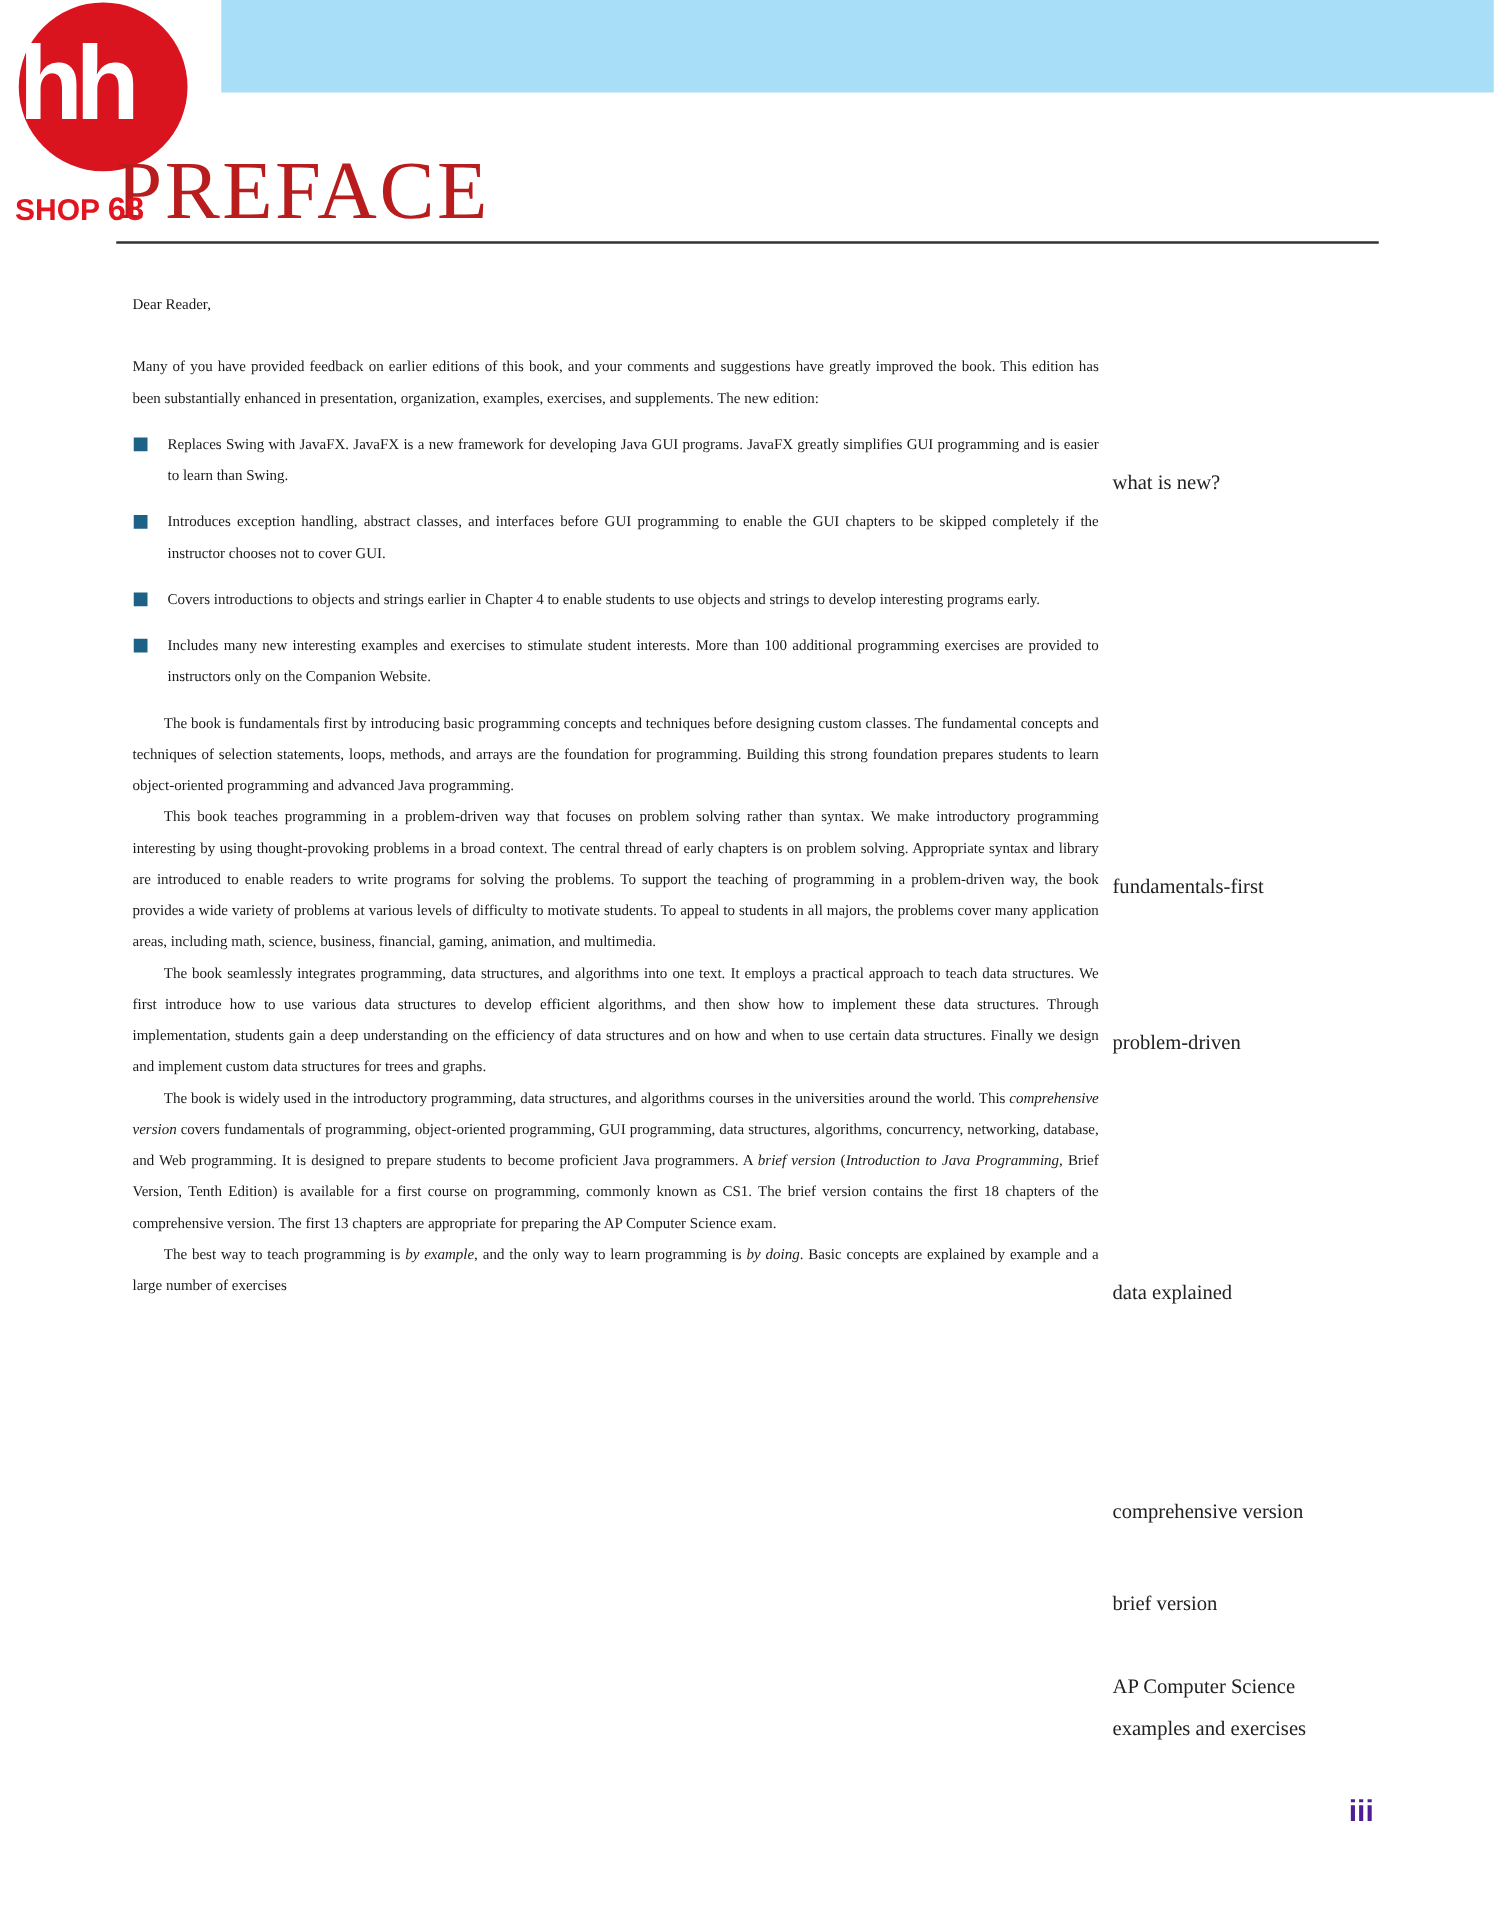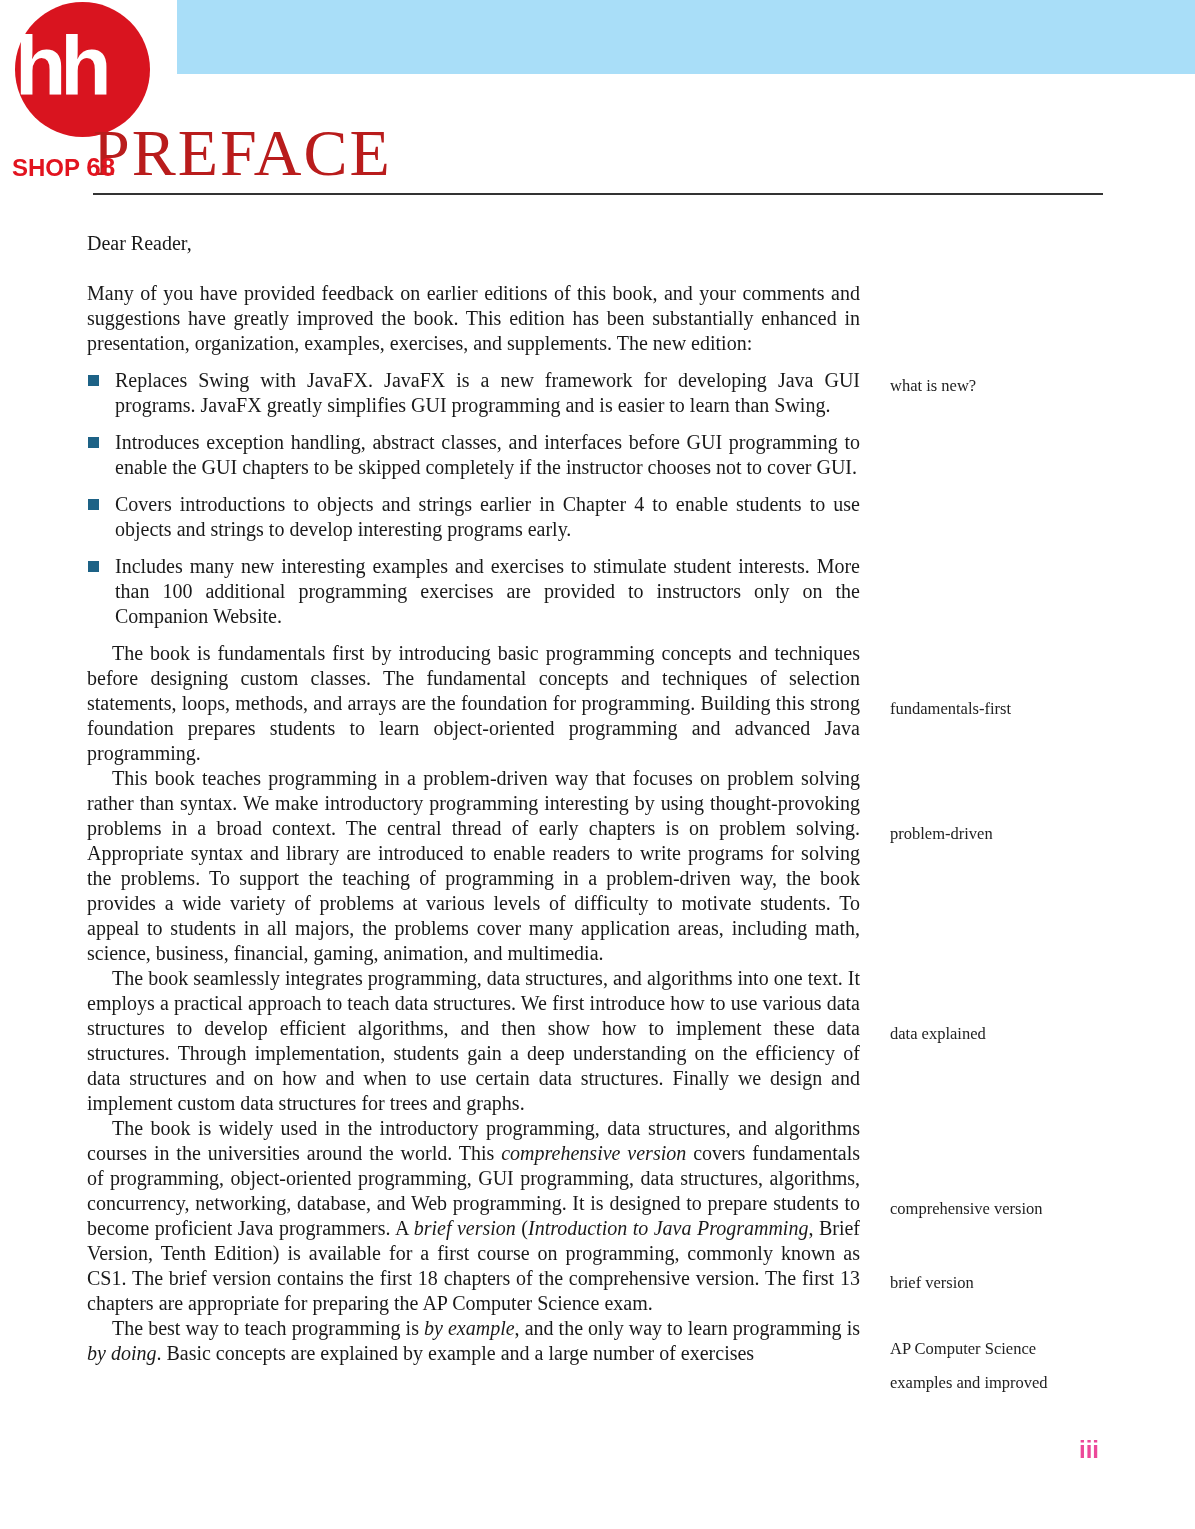--- a/index.html
+++ b/index.html
@@ -9,31 +9,31 @@
   .logo-circle { position:absolute; left:15px; top:2px; width:135px; height:135px; border-radius:50%;
                  background:#d9141f; display:flex; align-items:center; }
   .logo-hh { color:#fff; font-family:"Liberation Sans","DejaVu Sans",sans-serif; font-weight:bold;
              font-size:84px; letter-spacing:-6px; line-height:1; margin-top:-8px; }
   .logo-shop { position:absolute; left:12px; top:152px; color:#e2141f;
                font-family:"Liberation Sans","DejaVu Sans",sans-serif; font-weight:bold; font-size:24px; z-index:3; }
   .logo-shop .n { font-size:26px; }
   .title { position:absolute; left:93px; top:120px; font-size:66px; color:#b91c1c; letter-spacing:2px;
            font-family:"Liberation Serif","DejaVu Serif",serif; line-height:1; }
   .rule { position:absolute; left:93px; top:193px; width:1010px; height:2px; background:#333; }
-  .body { position:absolute; left:87px; top:231px; width:773px; font-size:20px; line-height:25px; text-align:justify; }
+  .body { position:absolute; left:106px; top:231px; width:773px; font-size:12px; line-height:25px; text-align:justify; }
   .p { margin:0; }
   .greet { margin-bottom:25px; }
   .intro { margin-bottom:12px; }
   .bullets { list-style:none; margin:0; padding:0; }
   .bullets li { position:relative; padding-left:28px; margin-bottom:12px; }
   .bullets li .sq { position:absolute; left:1px; top:7px; width:11px; height:11px; background:#1d6286; }
   .indent { text-indent:25px; }
   .link { color:#1d6286; }
   .margin-note { position:absolute; left:890px; font-size:16.5px; color:#222; white-space:nowrap;text-align:right; }
-  .pagenum { position:absolute; left:1079px; top:1436px; font-size:24px; font-weight:bold; color:#ec4899;
+  .pagenum { position:absolute; left:1079px; top:1436px; font-size:24px; font-weight:bold; color:#4c1d95;
              font-family:"Liberation Sans","DejaVu Sans",sans-serif; }
 </style>
 </head>
 <body>
 
 <div class="banner"></div>
 <div class="logo-circle">
   <span class="logo-hh">hh</span>
 </div>
 <div class="logo-shop">
@@ -60,15 +60,15 @@
   <p class="p indent"><span>The best way to teach programming is </span><i>by example</i><span>, and the only way to learn programming is </span><i>by doing</i><span>. Basic concepts are explained by example and a large number of exercises</span></p>
 </div>
 
 <div class="margin-note" style="top:376px">what is new?</div>
 <div class="margin-note" style="top:699px">fundamentals-first</div>
 <div class="margin-note" style="top:824px">problem-driven</div>
 <div class="margin-note" style="top:1024px">data explained</div>
 <div class="margin-note" style="top:1199px">comprehensive version</div>
 <div class="margin-note" style="top:1273px">brief version</div>
 <div class="margin-note" style="top:1339px">AP Computer Science</div>
-<div class="margin-note" style="top:1373px">examples and improved</div>
+<div class="margin-note" style="top:1373px">examples and exercises</div>
 
 <div class="pagenum">iii</div>
 
 </body></html>

